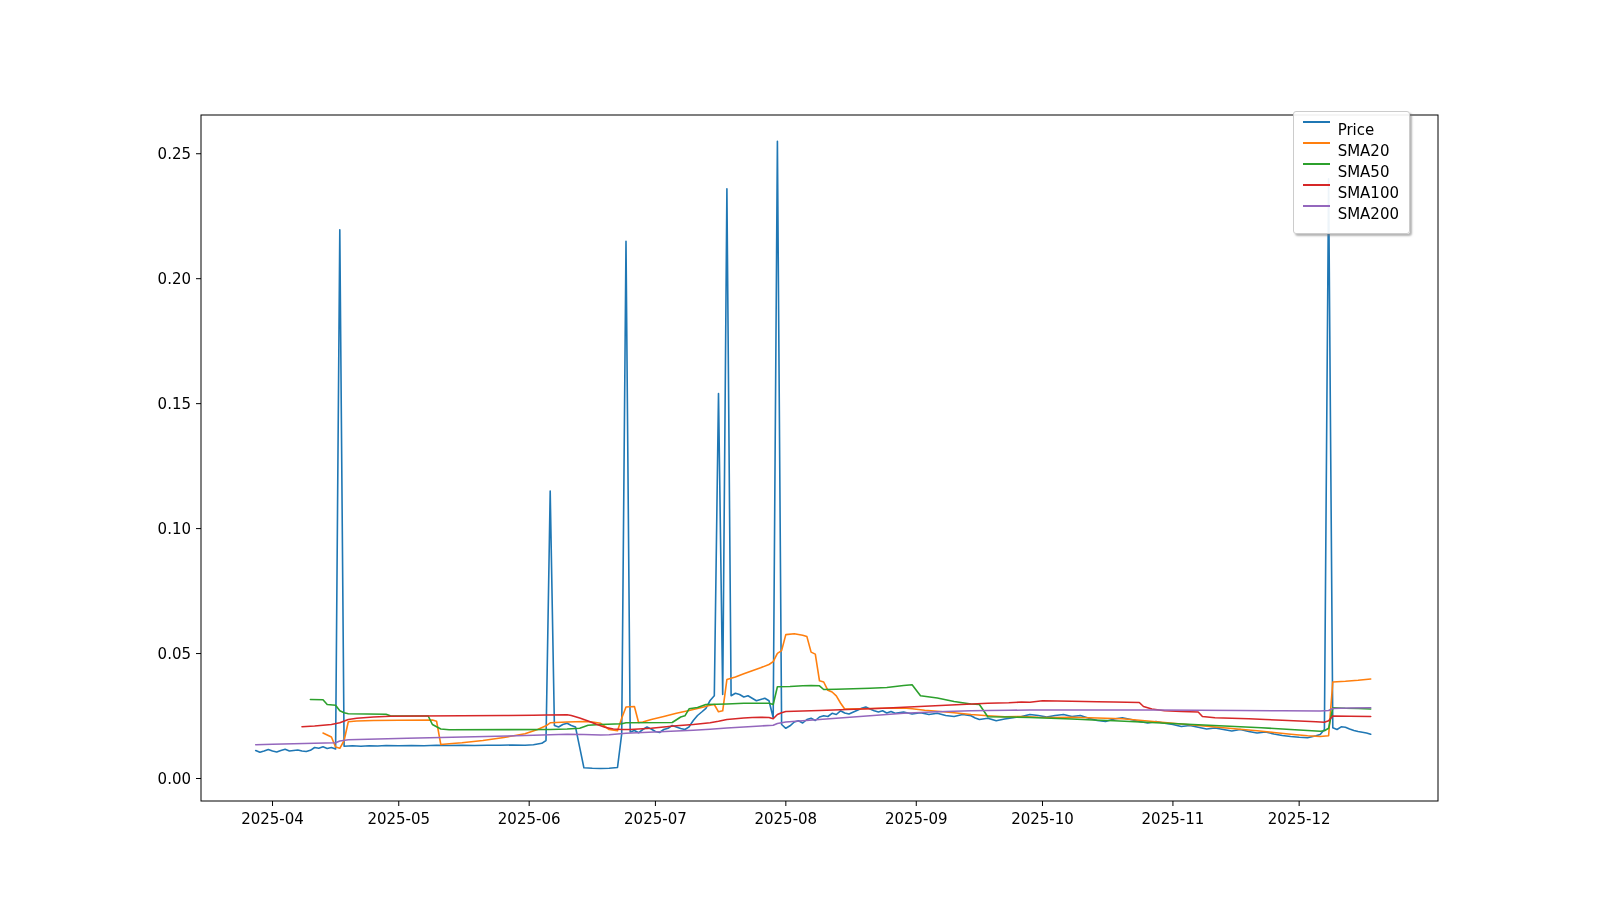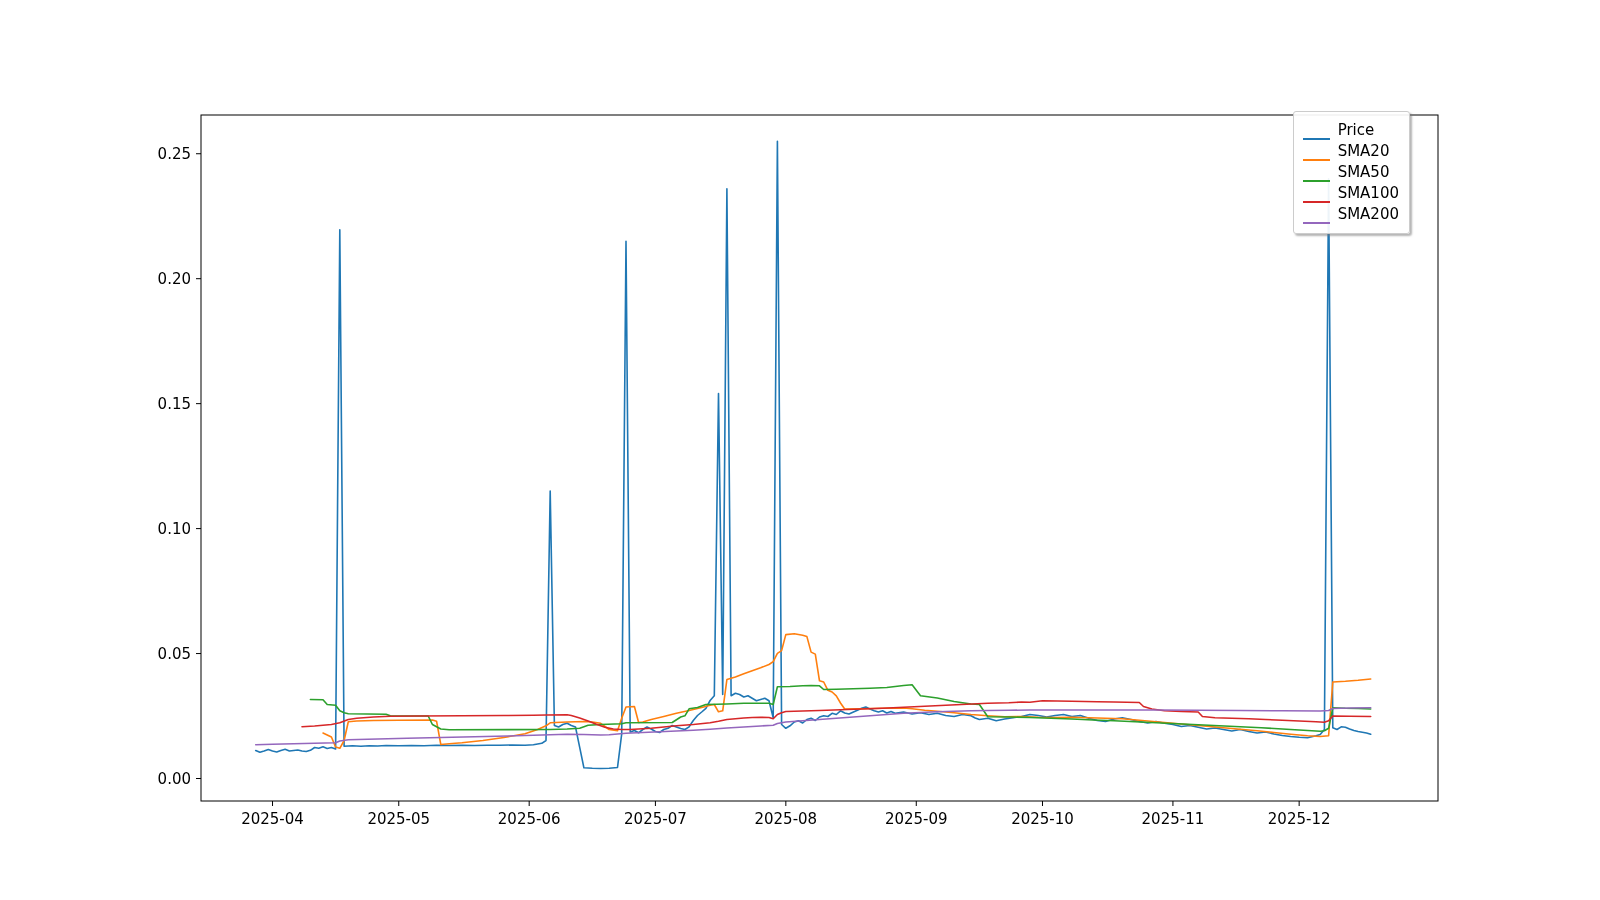--- a/index.html
+++ b/index.html
@@ -3,21 +3,21 @@
 <meta charset="utf-8">
 <style>
   html,body{margin:0;padding:0;background:#ffffff;width:1600px;height:900px;overflow:hidden;
             font-family:"DejaVu Sans","Liberation Sans",sans-serif;}
   .figure{position:relative;width:1600px;height:900px;background:#ffffff;}
   #chart-svg{position:absolute;left:0;top:0;}
   .tick-label{font-size:15px;fill:#000000;}
   .legend{position:absolute;top:111px;right:190px;background:rgba(255,255,255,0.92);
           border:1px solid #cccccc;border-radius:3px;padding:7px 10px 7px 9px;
           box-shadow:2px 2px 2px rgba(120,120,120,0.55);z-index:5;}
-  .legend-row{display:flex;align-items:flex-end;height:19px;margin:2px 0;}
+  .legend-row{display:flex;align-items:flex-start;height:19px;margin:2px 0;}
   .legend-swatch{width:27px;height:0;border-top-style:solid;border-top-width:2px;margin-right:8px;flex:0 0 auto;}
   .legend-label{font-size:15px;color:#000000;white-space:nowrap;line-height:19px;}
 </style>
 </head>
 <body>
 
 <div class="figure">
   <svg id="chart-svg" width="1600" height="900" viewBox="0 0 1600 900">
       <defs>
         <clipPath id="plot-clip">

